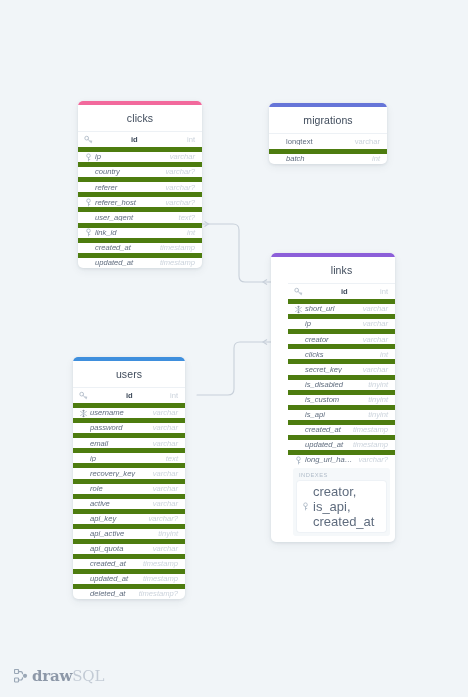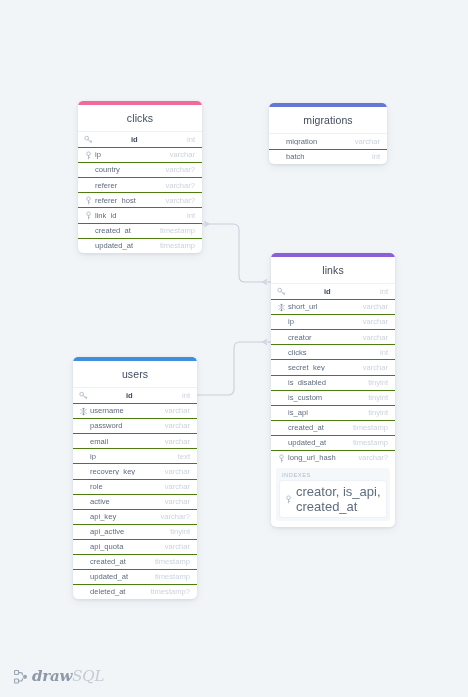--- a/index.html
+++ b/index.html
@@ -66,21 +66,21 @@
 
   .row {
     display: flex;
     align-items: center;
     height: 15.1px;
     padding: 0 7px 0 6px;
     font-size: 7.6px;
     line-height: 1;
     white-space: nowrap;
   }
-  .row + .row { border-top: 1px solid #4d7c0f; }
+  .row + .row { border-top: 5px solid #4d7c0f; font-style: italic; }
 
   .row .ico {
     width: 9px;
     min-width: 9px;
     height: 9px;
     margin-right: 2px;
     display: flex;
     align-items: center;
     justify-content: center;
     color: #aab6c4;
@@ -127,23 +127,22 @@
   }
   .index-item .ico { width: 9px; min-width: 9px; height: 9px; margin-right: 3px;
                      display:flex; align-items:center; justify-content:center; color:#aab6c4; }
 
   
   #logo {
     position: absolute;
     left: 14px;
     bottom: 13px;
     display: flex;
-    align-items: flex-end;
+    align-items: flex-start;
     z-index: 5;
-    font-style: italic;
   }
   #logo .logo-mark { margin-right: 4px; display: block; color: #9aa7b6; }
   #logo .logo-text {
     font-family: "DejaVu Serif", serif;
     font-size: 15px;
     letter-spacing: -.2px;
     line-height: 1;
   }
   #logo .logo-draw { font-weight: 700; color: #8d98a8; }
   #logo .logo-sql  { font-weight: 400; color: #c3cbd5; }
@@ -202,20 +201,25 @@
             <span class="ico">
               <svg width="9" height="9" viewBox="0 0 12 12">
                 <circle cx="6" cy="3.6" r="2.4" fill="none" stroke="currentColor" stroke-width="1.1"></circle>
                 <path d="M6 6 V10.6 M6 8.6 H7.7" fill="none" stroke="currentColor" stroke-width="1.1" stroke-linecap="round"></path>
               </svg>
             </span>
             <span class="col-name">referer_host</span>
             <span class="col-type">varchar?</span>
           </div>
           <div class="row">
+            <span class="ico"></span>
+            <span class="col-name">user_agent</span>
+            <span class="col-type">text?</span>
+          </div>
+          <div class="row">
             <span class="ico">
               <svg width="9" height="9" viewBox="0 0 12 12">
                 <circle cx="6" cy="3.6" r="2.4" fill="none" stroke="currentColor" stroke-width="1.1"></circle>
                 <path d="M6 6 V10.6 M6 8.6 H7.7" fill="none" stroke="currentColor" stroke-width="1.1" stroke-linecap="round"></path>
               </svg>
             </span>
             <span class="col-name">link_id</span>
             <span class="col-type">int</span>
           </div>
           <div class="row">
@@ -229,31 +233,31 @@
             <span class="col-type">timestamp</span>
           </div>
         </div>
       </div>
       <div class="table-card" style="left: 269px; top: 103px; width: 118px;">
         <div class="table-accent" style="background: rgb(102, 117, 216);"></div>
         <div class="table-title">migrations</div>
         <div class="table-rows">
           <div class="row">
             <span class="ico"></span>
-            <span class="col-name">migration</span>
+            <span class="col-name">longtext</span>
             <span class="col-type">varchar</span>
           </div>
           <div class="row">
             <span class="ico"></span>
             <span class="col-name">batch</span>
             <span class="col-type">int</span>
           </div>
         </div>
       </div>
-      <div class="table-card" style="left: 271px; top: 253px; width: 124px;">
+      <div class="table-card" style="left: 271px; top: 253px; width: 124px; padding-left: 17px;">
         <div class="table-accent" style="background: rgb(140, 95, 217);"></div>
         <div class="table-title">links</div>
         <div class="table-rows">
           <div class="row">
             <span class="ico">
               <svg width="9" height="9" viewBox="0 0 12 12">
                 <circle cx="3.6" cy="4.2" r="2.5" fill="none" stroke="currentColor" stroke-width="1.1"></circle>
                 <path d="M5.4 6 L10 10.2 M8.2 8.4 L9.4 7.2 M9.4 9.4 L10.5 8.3" fill="none" stroke="currentColor" stroke-width="1.1" stroke-linecap="round"></path>
               </svg>
             </span>
@@ -337,21 +341,21 @@
             <span class="ico">
               <svg width="9" height="9" viewBox="0 0 12 12">
                 <circle cx="6" cy="3.6" r="2.4" fill="none" stroke="currentColor" stroke-width="1.1"></circle>
                 <path d="M6 6 V10.6 M6 8.6 H7.7" fill="none" stroke="currentColor" stroke-width="1.1" stroke-linecap="round"></path>
               </svg>
             </span>
             <span>creator, is_api, created_at</span>
           </div>
         </div>
       </div>
-      <div class="table-card" style="left: 73px; top: 357px; width: 124px;">
+      <div class="table-card" style="left: 73px; top: 357px; width: 112px;">
         <div class="table-accent" style="background: rgb(63, 143, 221);"></div>
         <div class="table-title">users</div>
         <div class="table-rows">
           <div class="row">
             <span class="ico">
               <svg width="9" height="9" viewBox="0 0 12 12">
                 <circle cx="3.6" cy="4.2" r="2.5" fill="none" stroke="currentColor" stroke-width="1.1"></circle>
                 <path d="M5.4 6 L10 10.2 M8.2 8.4 L9.4 7.2 M9.4 9.4 L10.5 8.3" fill="none" stroke="currentColor" stroke-width="1.1" stroke-linecap="round"></path>
               </svg>
             </span>

